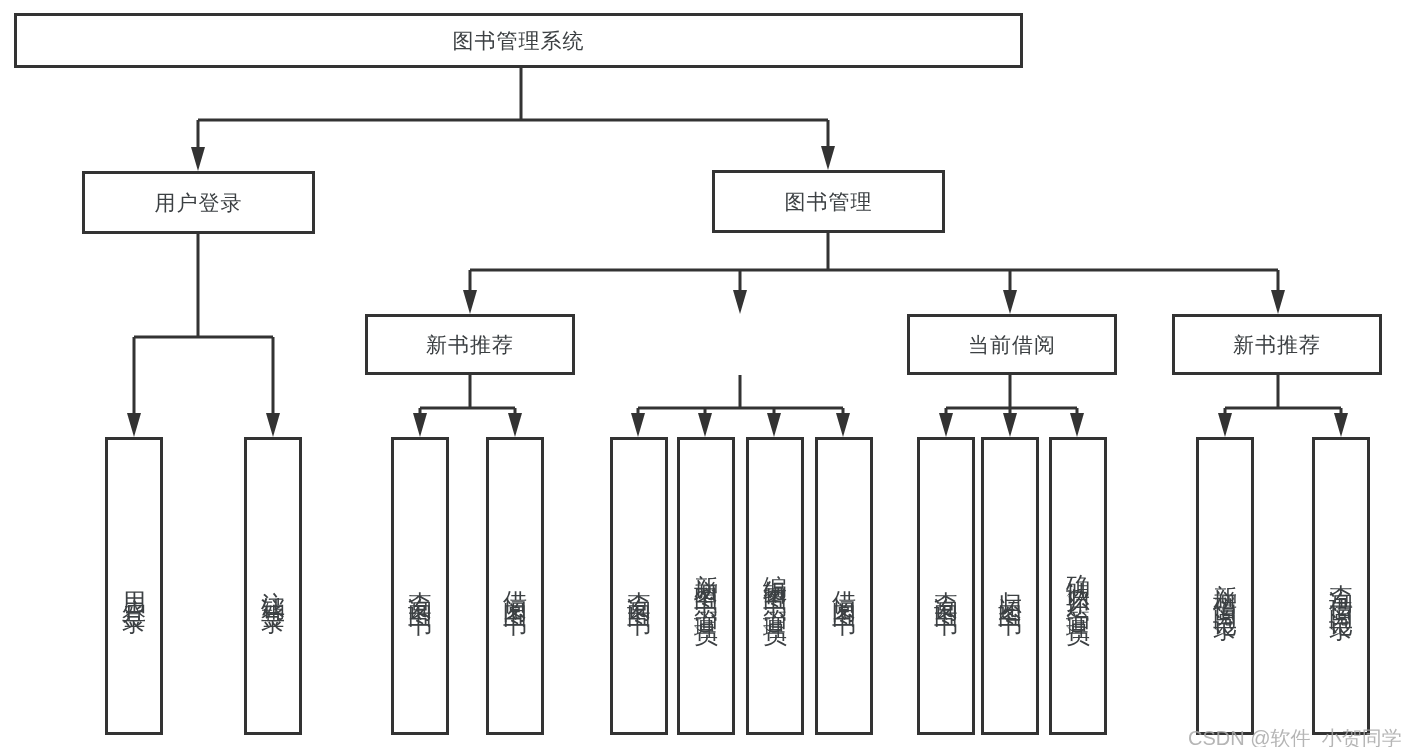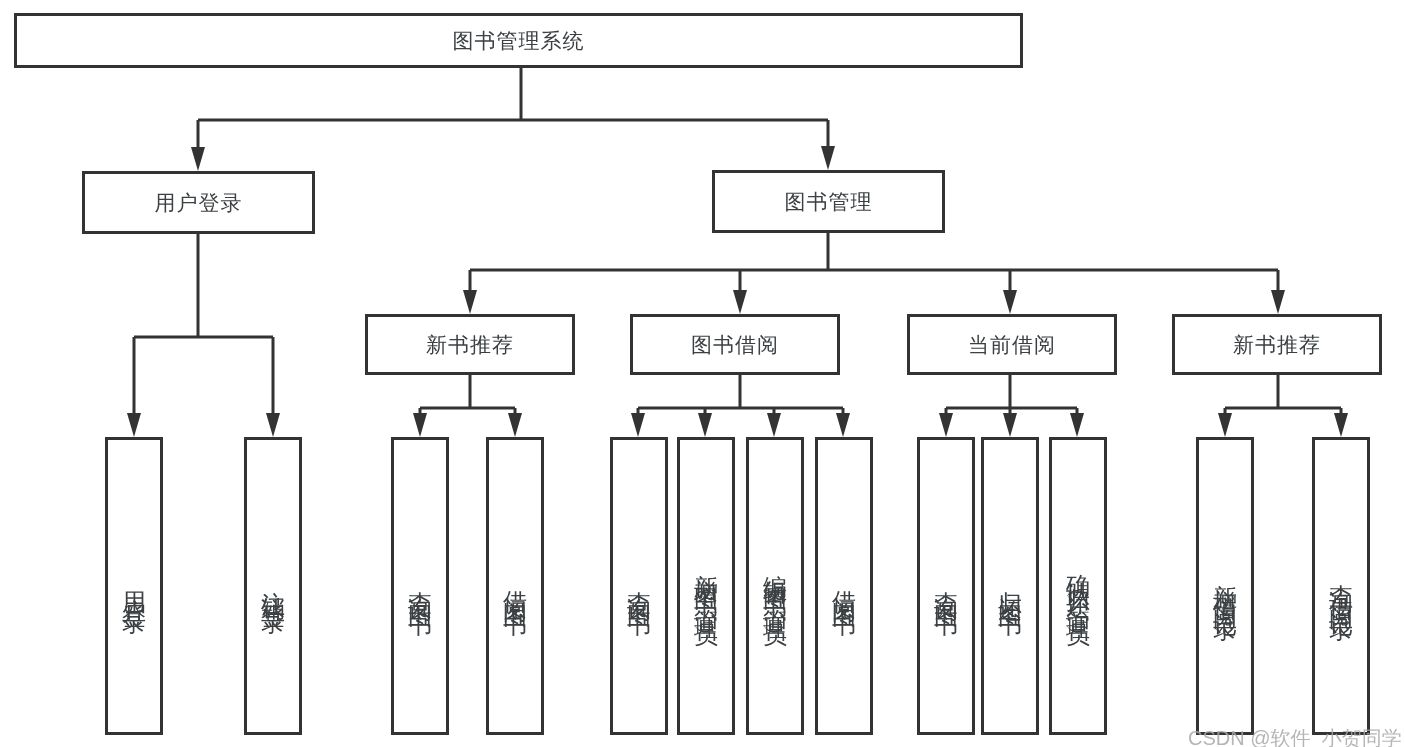--- a/index.html
+++ b/index.html
@@ -128,23 +128,20 @@
   <div class="node hnode n-login">
     <span>用户登录</span>
   </div>
   <div class="node hnode n-mgmt">
     <span>图书管理</span>
   </div>
 
   <div class="node hnode l3 n-newbook">
     <span>新书推荐</span>
   </div>
-  <div class="node hnode l3 n-borrow">
-    <span>图书借阅</span>
-  </div>
   <div class="node hnode l3 n-current">
     <span>当前借阅</span>
   </div>
   <div class="node hnode l3 n-records">
     <span>新书推荐</span>
   </div>
 
   <div class="node vnode v1">
     <span class="vtext">用户登录</span>
   </div>

